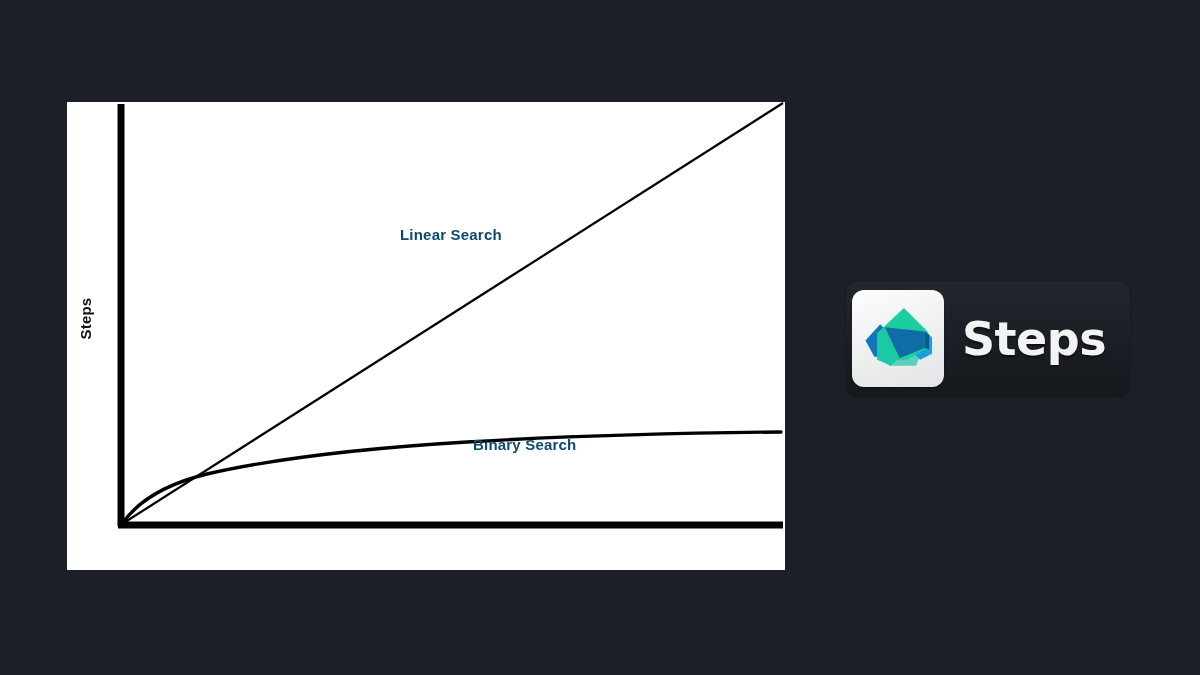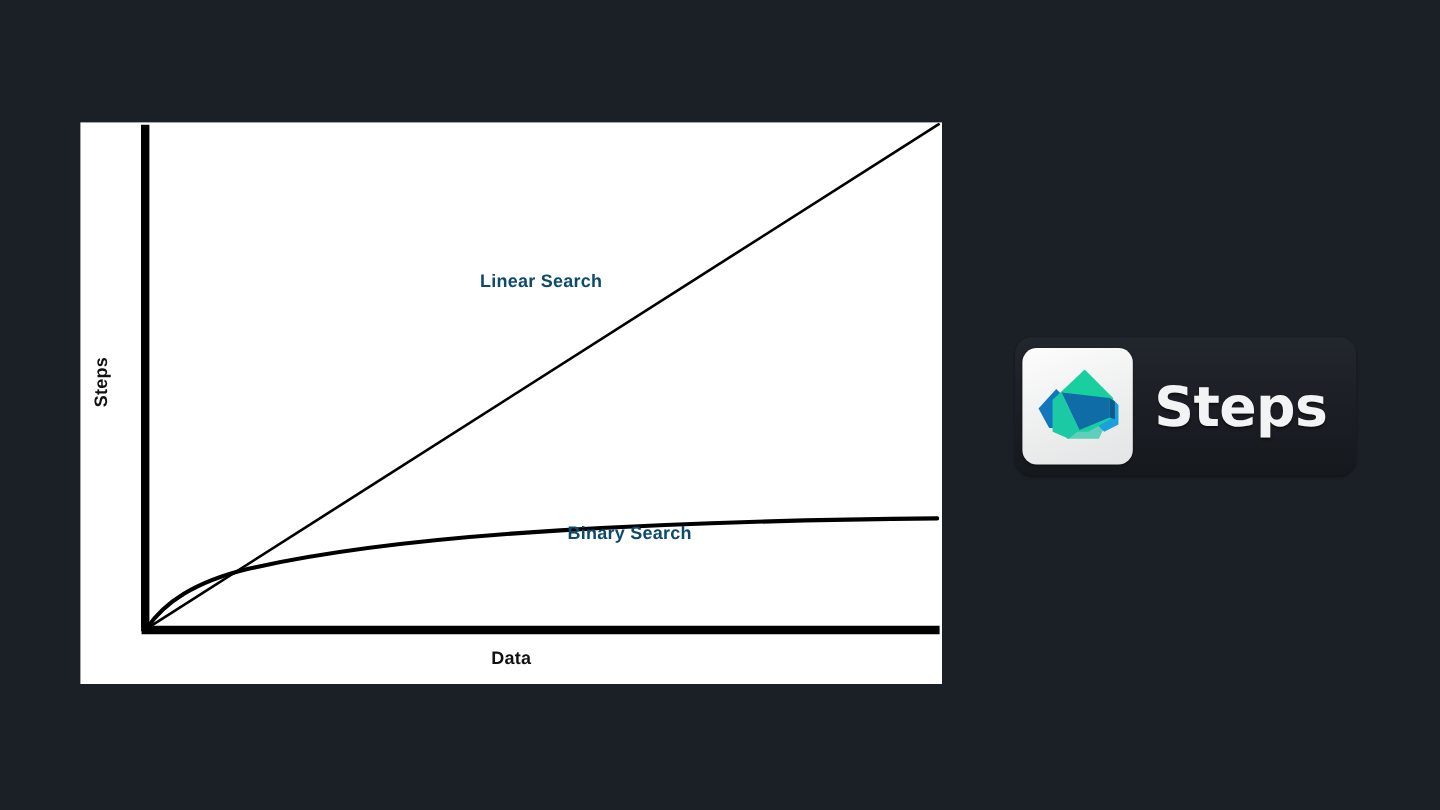--- a/index.html
+++ b/index.html
@@ -124,21 +124,20 @@
 
     <line x1="51" y1="423" x2="716" y2="423" stroke="#000000" stroke-width="7" stroke-linecap="butt"></line>
 
     <line x1="55" y1="422" x2="716" y2="1" stroke="#000000" stroke-width="2.2"></line>
 
     <path d="M 55 422 C 70 400, 95 383, 140 372 C 210 356, 300 346, 400 340 C 500 334, 600 331, 714 330" fill="none" stroke="#000000" stroke-width="3.4" stroke-linecap="round"></path>
   </svg>
 
   <div class="axis-label" id="ylabel-steps">Steps</div>
 
-  <div class="axis-label" id="xlabel-data">Data</div>
 
   <div class="series-label" id="label-linear">Linear Search</div>
 
   <div class="series-label" id="label-binary">Binary Search</div>
 </div>
 
 <div id="dart-badge">
 
   <div id="dart-logo-tile">
     <svg id="dart-logo-svg" width="74" height="74" viewBox="0 0 100 100" aria-hidden="true">

